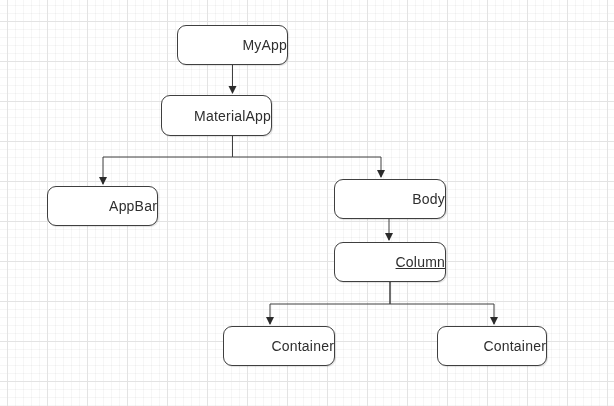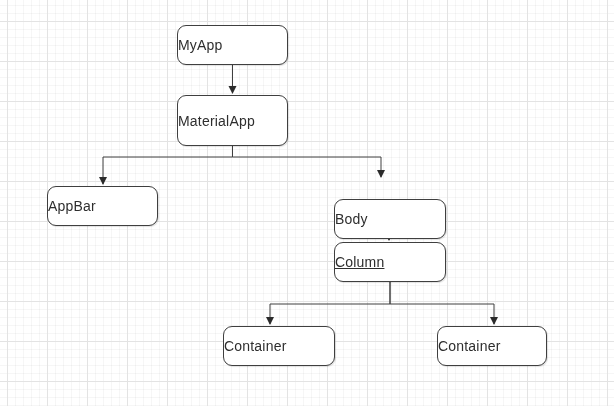--- a/index.html
+++ b/index.html
@@ -30,31 +30,31 @@
     pointer-events: none;
   }
   .node {
     position: absolute;
     box-sizing: border-box;
     background: #ffffff;
     border: 1px solid #3f3f3f;
     border-radius: 9px;
     display: flex;
     align-items: center;
-    justify-content: flex-start;
+    justify-content: flex-end;
     font-size: 14px;
     color: #2e2e2e;
     letter-spacing: 0.2px;
     box-shadow: 1px 1px 1px rgba(0,0,0,0.12);
     cursor: default;
   }
   .n-myapp          { left: 177px; top: 25px;  width: 111px; height: 40px; }
-  .n-materialapp    { left: 177px; top: 95px;  width: 111px; height: 51px; }
+  .n-materialapp    { left: 161px; top: 95px;  width: 111px; height: 41px; }
   .n-appbar         { left: 47px;  top: 186px; width: 111px; height: 40px; }
-  .n-body           { left: 334px; top: 179px; width: 112px; height: 40px; margin-top: 20px; }
+  .n-body           { left: 334px; top: 179px; width: 112px; height: 40px; }
   .n-column         { left: 334px; top: 242px; width: 112px; height: 40px; text-decoration: underline; }
   .n-container-left { left: 223px; top: 326px; width: 112px; height: 40px; }
   .n-container-right{ left: 437px; top: 326px; width: 110px; height: 40px; }
 </style>
 </head>
 <body>
 
 <div class="canvas">
 
   <svg class="edges" viewBox="0 0 614 406" xmlns="http://www.w3.org/2000/svg">

